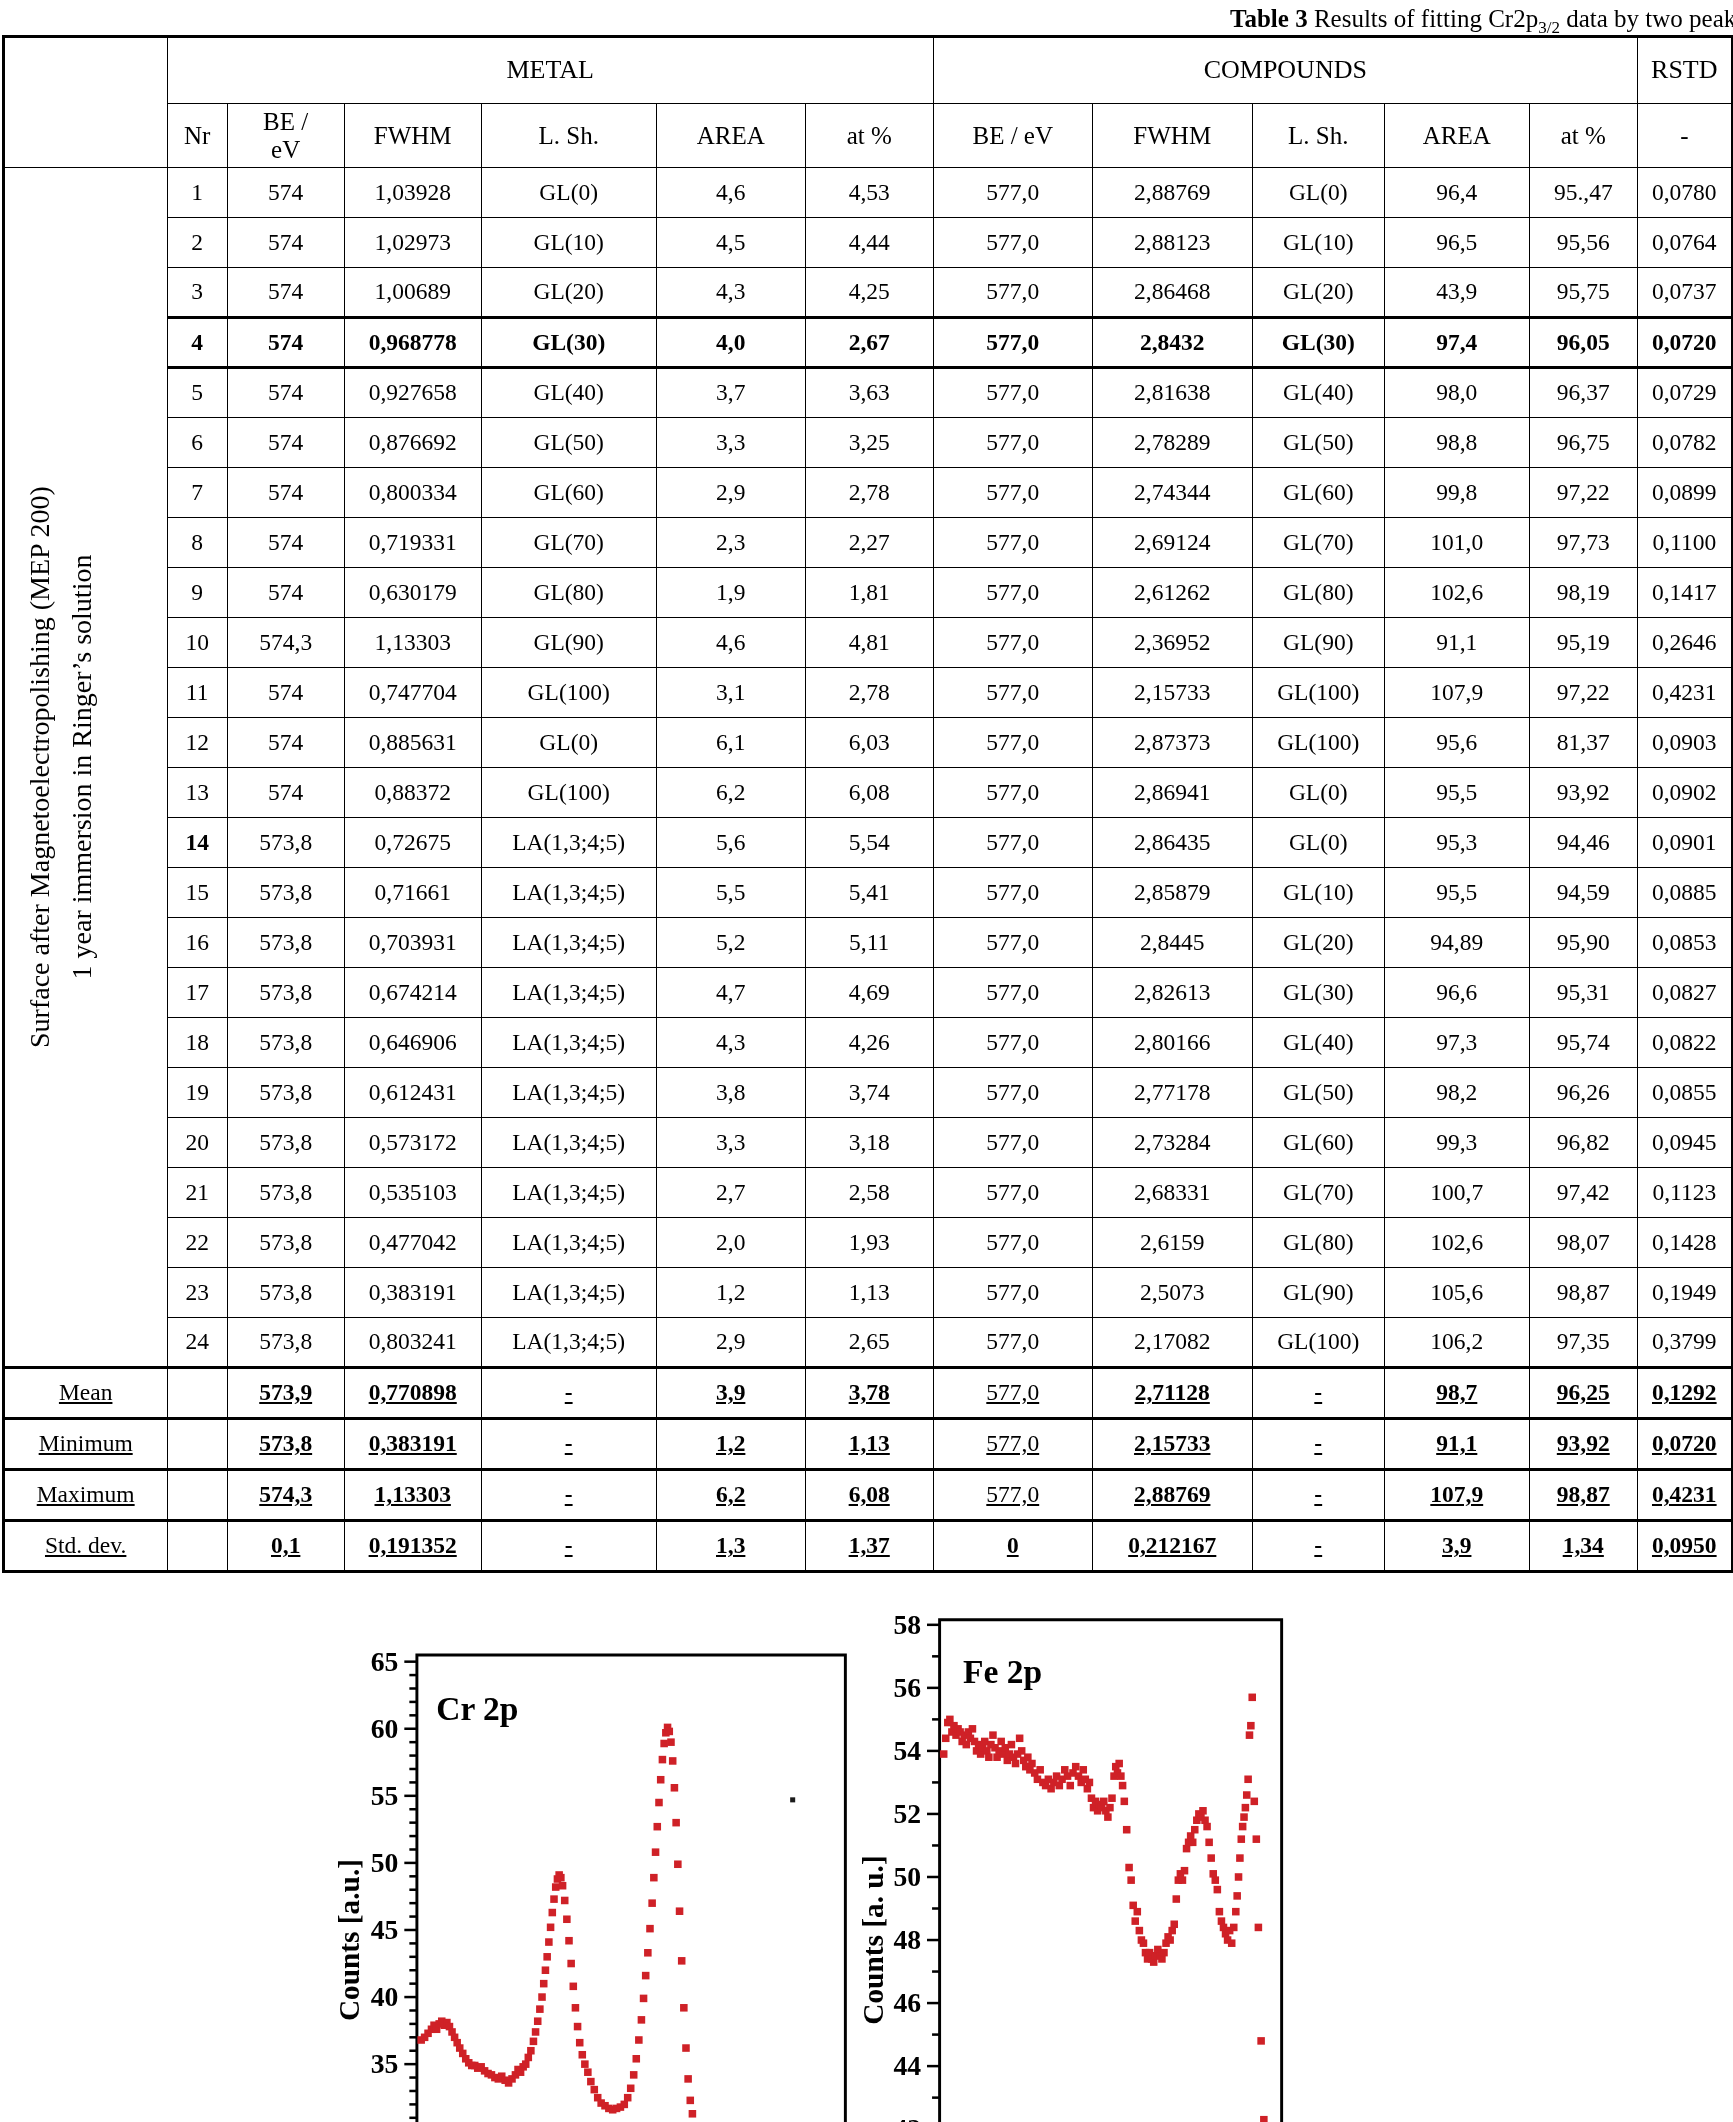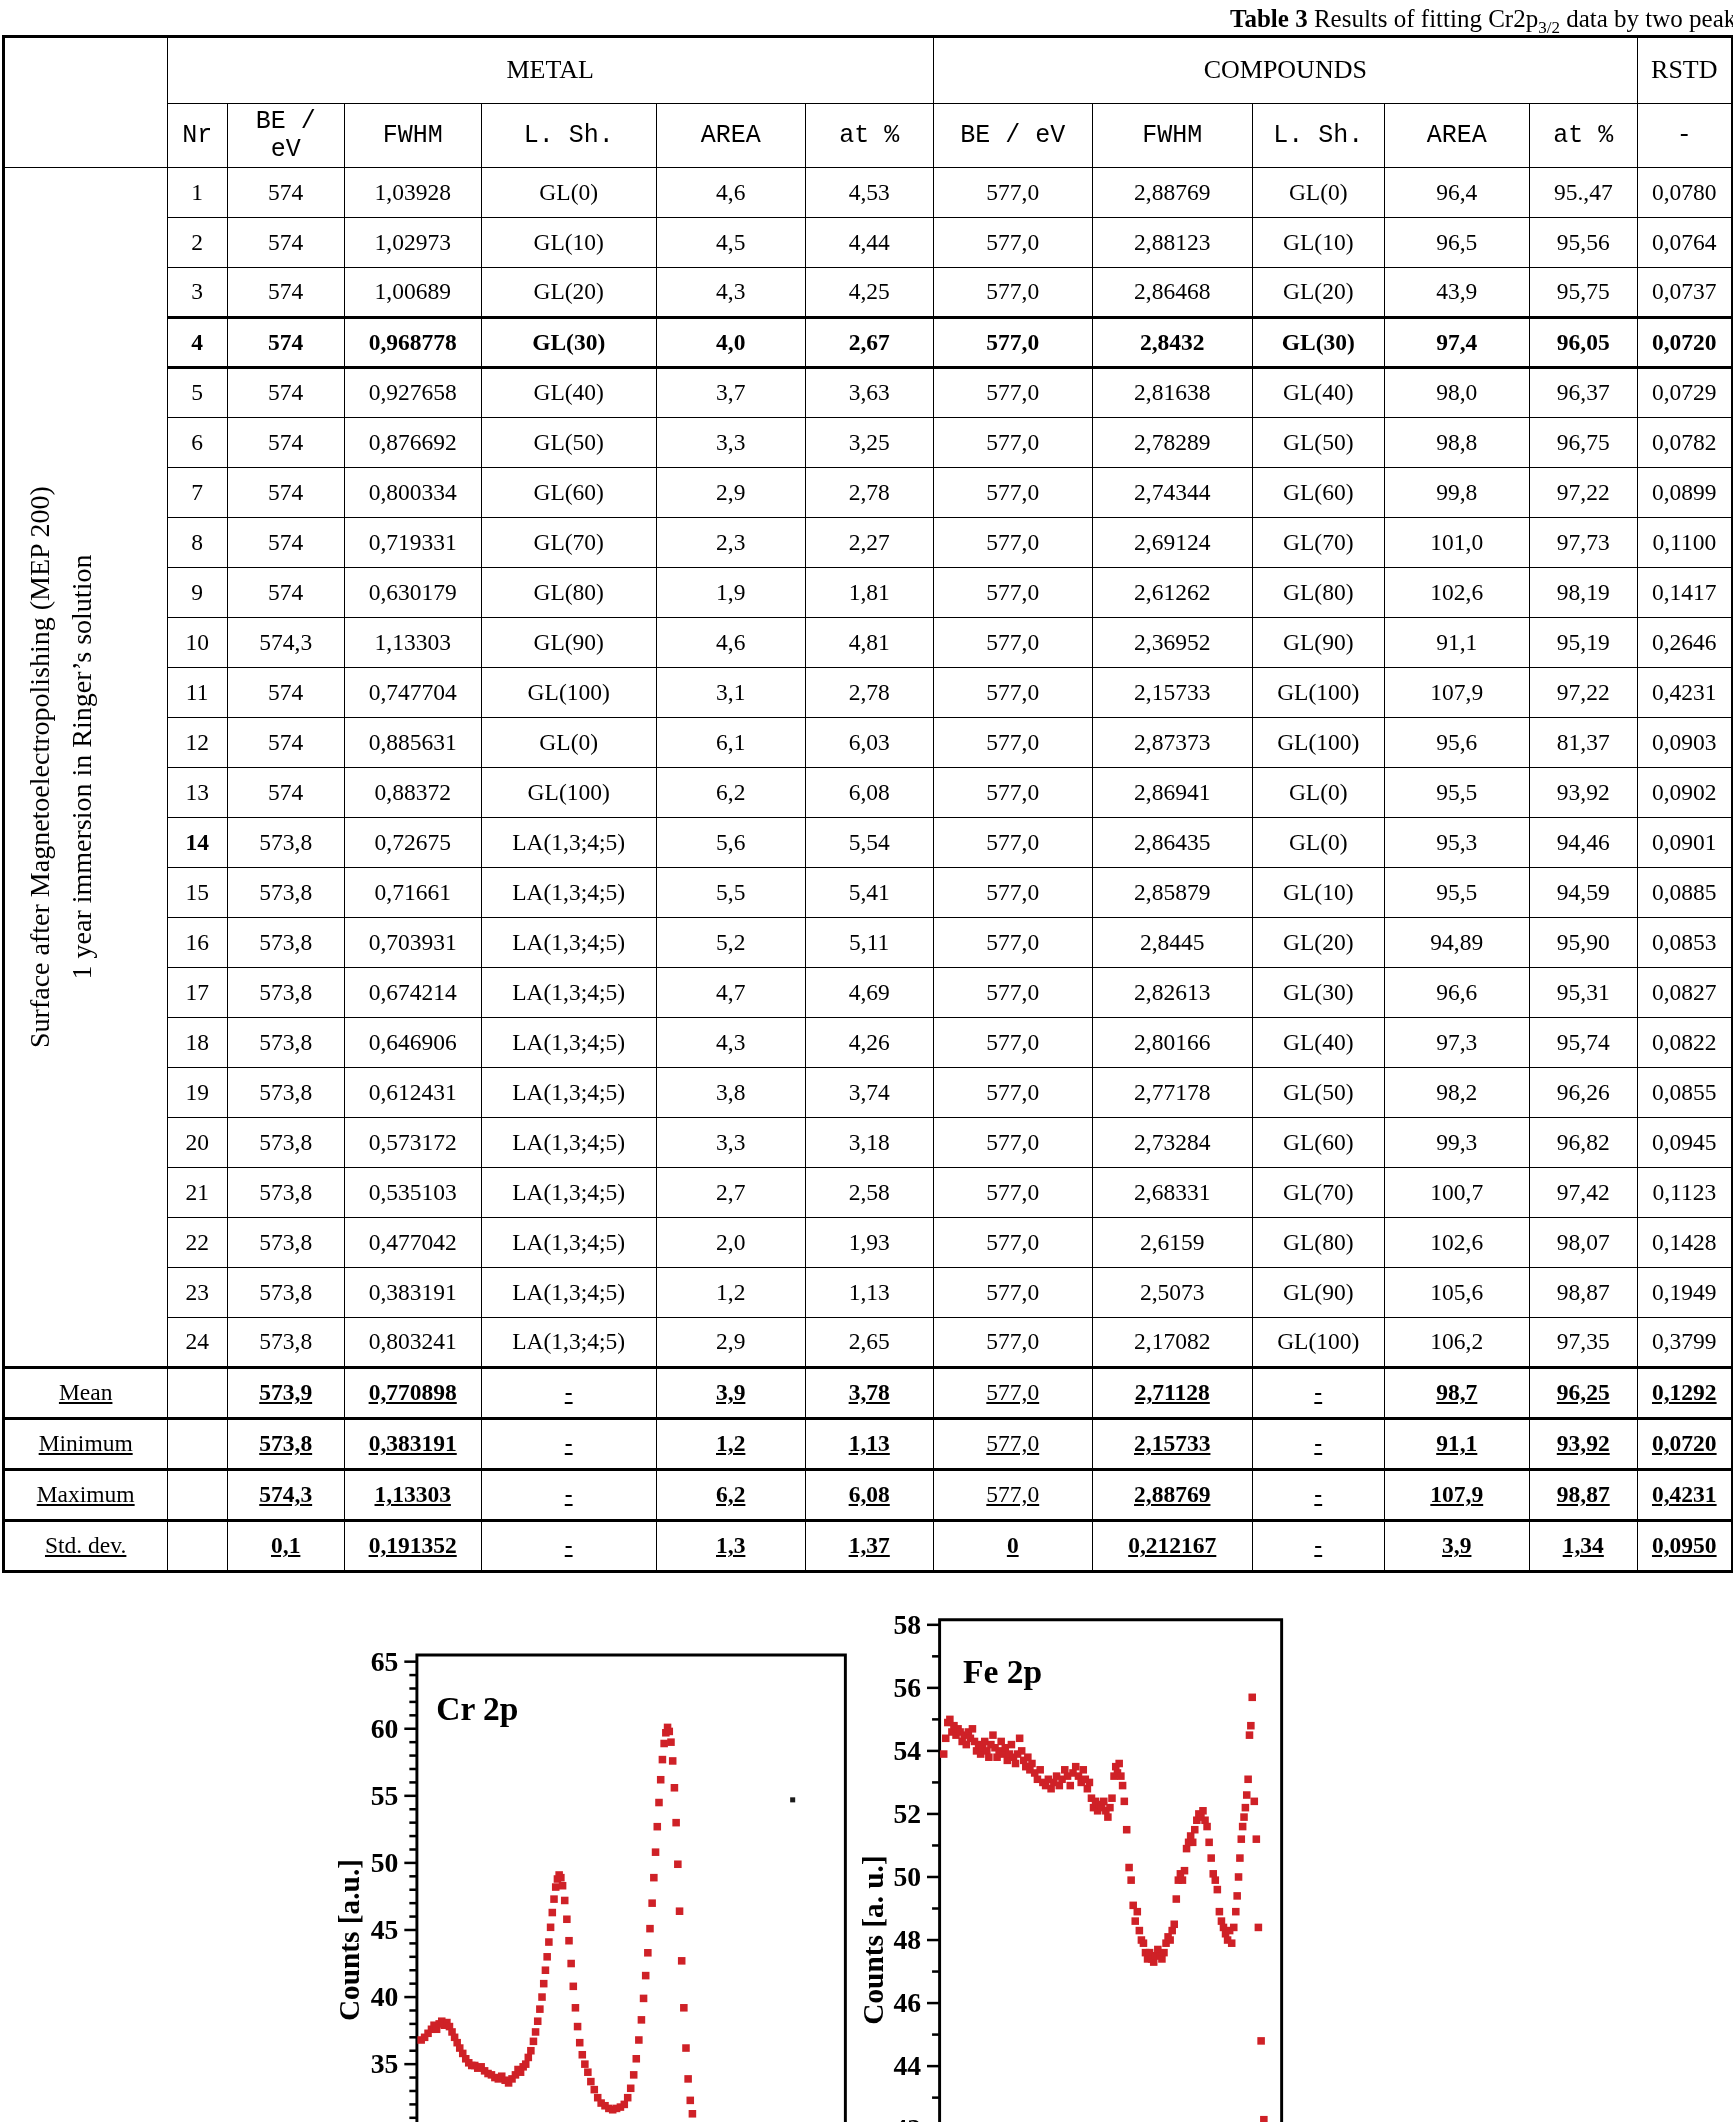--- a/index.html
+++ b/index.html
@@ -6,21 +6,21 @@
   .page{position:relative;width:1734px;height:2122px;overflow:hidden;background:#fff;
         font-family:"Liberation Serif",serif;color:#000;}
   .doc-title{position:absolute;top:5px;left:0;width:100%;text-align:right;font-size:25px;padding-left:12px;}
   .doc-title .b{font-weight:bold;}
   .doc-title sub{font-size:17px;}
   table.results{position:absolute;left:1.7px;top:35px;width:1730px;border-collapse:collapse;
         table-layout:fixed;border:3.4px solid #000;}
   table.results td{border:1.7px solid #000;text-align:center;vertical-align:middle;padding:0;
         font-size:23.5px;line-height:1.1;overflow:hidden;}
   thead tr.h1{height:67px;} thead tr.h1 td{font-size:26px;}
-  thead tr.h2{height:64px;font-family:Liberation Mono, monospace;} thead tr.h2 td{font-size:25px;}
+  thead tr.h2{height:64px;} thead tr.h2 td{font-size:25px;}
   tbody tr{height:50px;}
   tbody tr.sum{height:51px;text-decoration:underline;}
   tbody tr.sum td{border-top:3.4px solid #000;}
   tbody tr.emph td{border-top:3.4px solid #000;border-bottom:3.4px solid #000;}
   td.b, .b{font-weight:bold;}
   td.side{position:relative;}
   .rot{position:absolute;left:50%;top:50%;width:1188px;height:134px;
        transform:translate(-50%,-50%) rotate(-90deg);text-align:center;
        font-size:28px;line-height:1.5;white-space:nowrap;}
   svg{position:absolute;}

